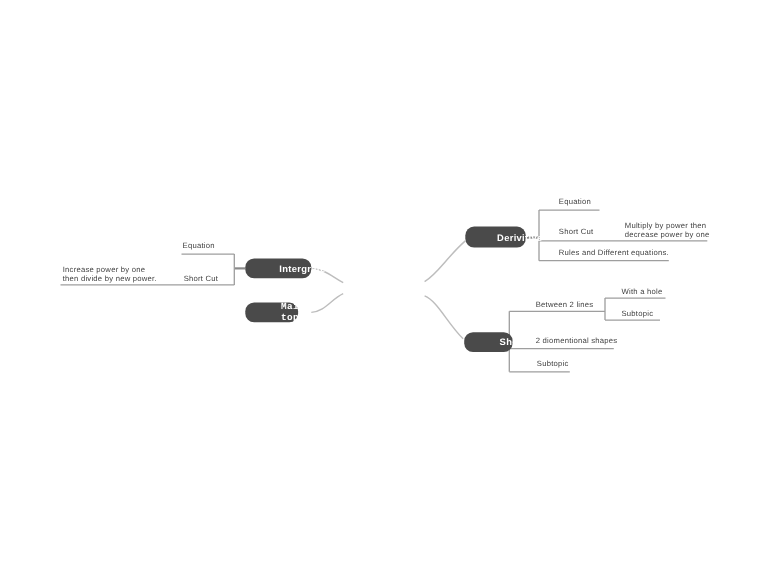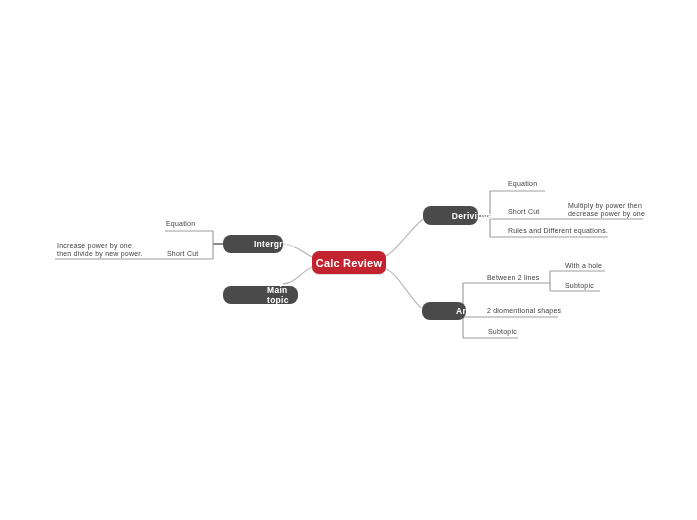--- a/index.html
+++ b/index.html
@@ -28,21 +28,21 @@
     font-size:11px;letter-spacing:0.2px;
     box-shadow:0 1px 1px rgba(0,0,0,0.15);
   }
   .node-dark{
     background:#4a4a4a;border-radius:8px;
     font-size:8.5px;letter-spacing:0.3px;padding-left:44px;
   }
   .node-derivitive{left:423px;top:206px;width:55px;height:19px;}
   .node-area{left:422px;top:302px;width:36px;height:18px;}
   .node-intergrate{left:223px;top:235px;width:60px;height:18px;text-align:right;}
-  .node-maintopic{left:223px;top:286px;width:75px;height:18px;}
+  .node-maintopic{left:223px;top:275px;width:48px;height:18px;font-family:Liberation Mono, monospace;}
   .topic{
     position:absolute;
     font-size:7px;line-height:7.5px;
     color:#3f3f3f;letter-spacing:0.2px;
     white-space:pre-line;
     cursor:default;
   }
 </style>
 </head>
 <body>
@@ -70,23 +70,22 @@
     <path class="wire-stub" d="M458,311 L463,311"></path>
     <path class="wire-branch" d="M463,283 L463,338"></path>
     <path class="wire-branch" d="M463,283 L550,283"></path>
     <path class="wire-branch" d="M550,271 L550,291"></path>
     <path class="wire-branch" d="M550,271 L605,271"></path>
     <path class="wire-branch" d="M550,291 L600,291"></path>
     <path class="wire-branch" d="M463,317 L558,317"></path>
     <path class="wire-branch" d="M463,338 L518,338"></path>
   </svg>
 
-  <div class="node node-root">Calc Review</div>
   <div class="node node-dark node-derivitive">Derivitive</div>
-  <div class="node node-dark node-area">Area</div>
+  <div class="node node-dark node-area">Short</div>
   <div class="node node-dark node-intergrate">Intergrate</div>
   <div class="node node-dark node-maintopic">Main topic</div>
 
   <div class="topic" style="left:166px;top:220px;">Equation</div>
   <div class="topic" style="left:167px;top:250px;">Short Cut</div>
   <div class="topic" style="left:57px;top:242px;">Increase power by one
 then divide by new power.</div>
 
   <div class="topic" style="left:508px;top:180px;">Equation</div>
   <div class="topic" style="left:508px;top:208px;">Short Cut</div>

